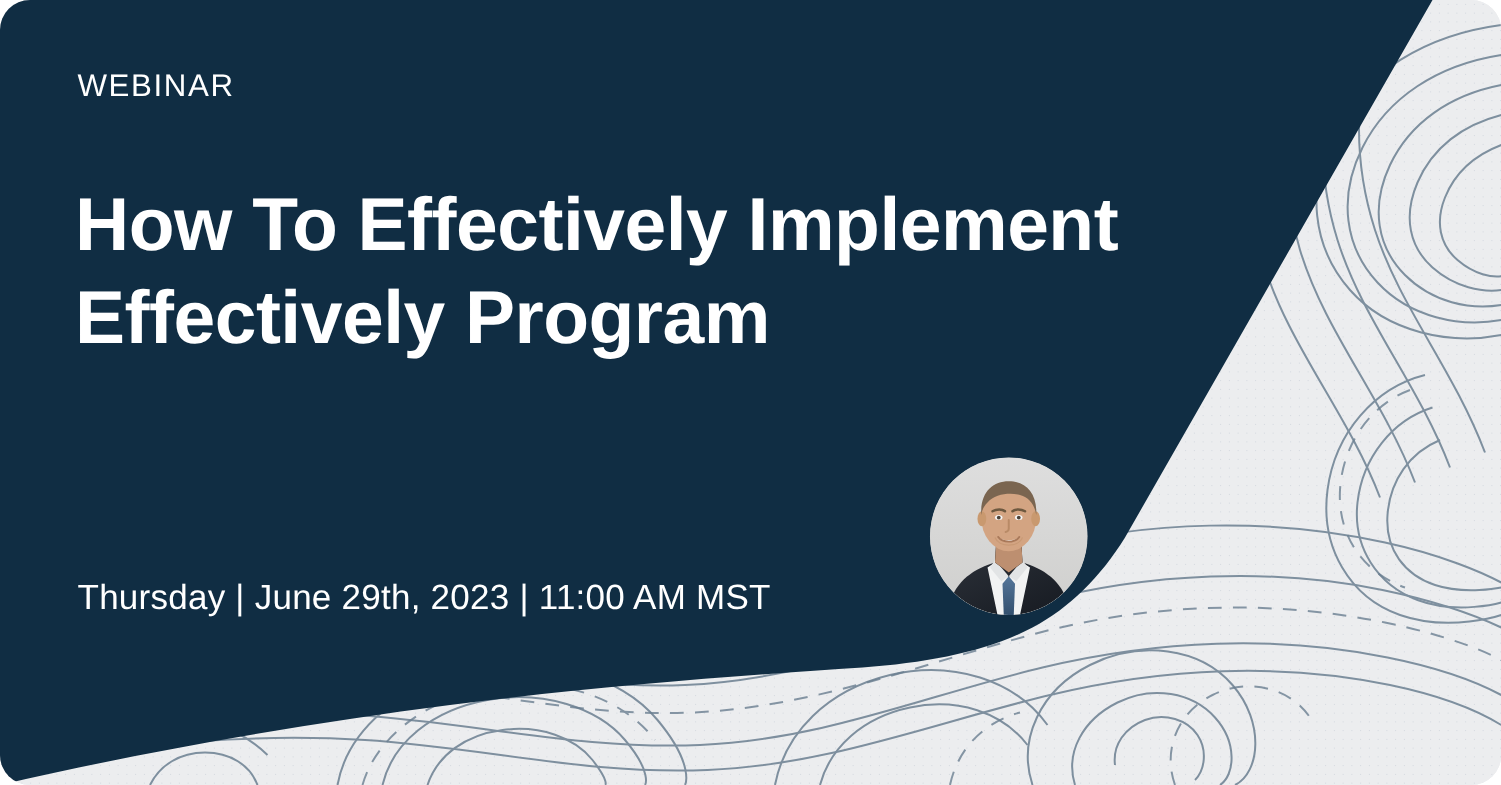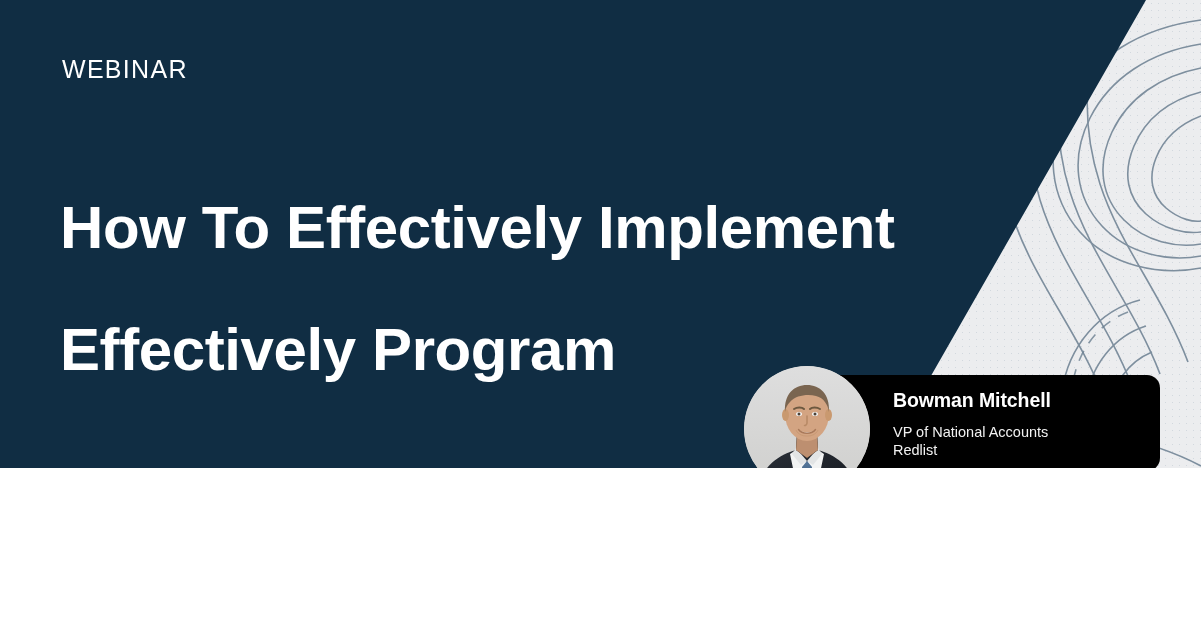--- a/index.html
+++ b/index.html
@@ -3,24 +3,25 @@
 <meta charset="utf-8">
 <style>
   html, body {
     margin: 0;
     padding: 0;
     background: #ffffff;
   }
   #canvas {
     position: relative;
     width: 1201px;
-    height: 468px;
+    height: 628px;
     overflow: hidden;
     font-family: "Liberation Sans", sans-serif;
     background: #ECEDEF;
+    border-radius: 24px;
   }
 
   
   .topo-layer {
     position: absolute;
     inset: 0;
     width: 1201px;
     height: 628px;
   }
   .topo-dots {
@@ -59,21 +60,21 @@
     position: absolute;
     left: 60px;
     top: 143px;
     width: 990px;
     color: #ffffff;
     font-size: 60px;
     font-weight: bold;
     line-height: 74px;
     letter-spacing: -0.4px;
   }
-  .title-line { display: block; white-space: nowrap; margin-top: 48px; }
+  .title-line { display: block; white-space: nowrap; }
   .datetime {
     position: absolute;
     left: 62px;
     top: 461px;
     font-size: 28px;
     color: #ffffff;
     font-weight: 400;
     letter-spacing: 0.2px;
     line-height: 1.2;
     white-space: nowrap;
@@ -202,26 +203,22 @@
 
   <div class="content">
 
     <div class="eyebrow">WEBINAR</div>
 
     <div class="title">
       <span class="title-line">How To Effectively Implement</span>
       <span class="title-line">Effectively Program</span>
     </div>
 
-
-    <div class="speaker-card">
-      <div class="speaker-name">Bowman Mitchell</div>
-      <div class="speaker-role">VP of National Accounts</div>
-      <div class="speaker-org">Redlist</div>
-    </div>
+    <div class="datetime">Thursday | June 29th, 2023 | 11:00 AM MST</div>
+
 
     <div class="headshot">
       <svg width="126" height="126" viewBox="0 0 126 126">
         <defs>
           <clipPath id="circClip">
               <circle cx="63" cy="63" r="63"></circle>
             </clipPath>
           <linearGradient id="bgGrad" x1="0" y1="0" x2="0" y2="1">
             <stop offset="0%" stop-color="#dedede"></stop>
             <stop offset="100%" stop-color="#cfcfcd"></stop>

